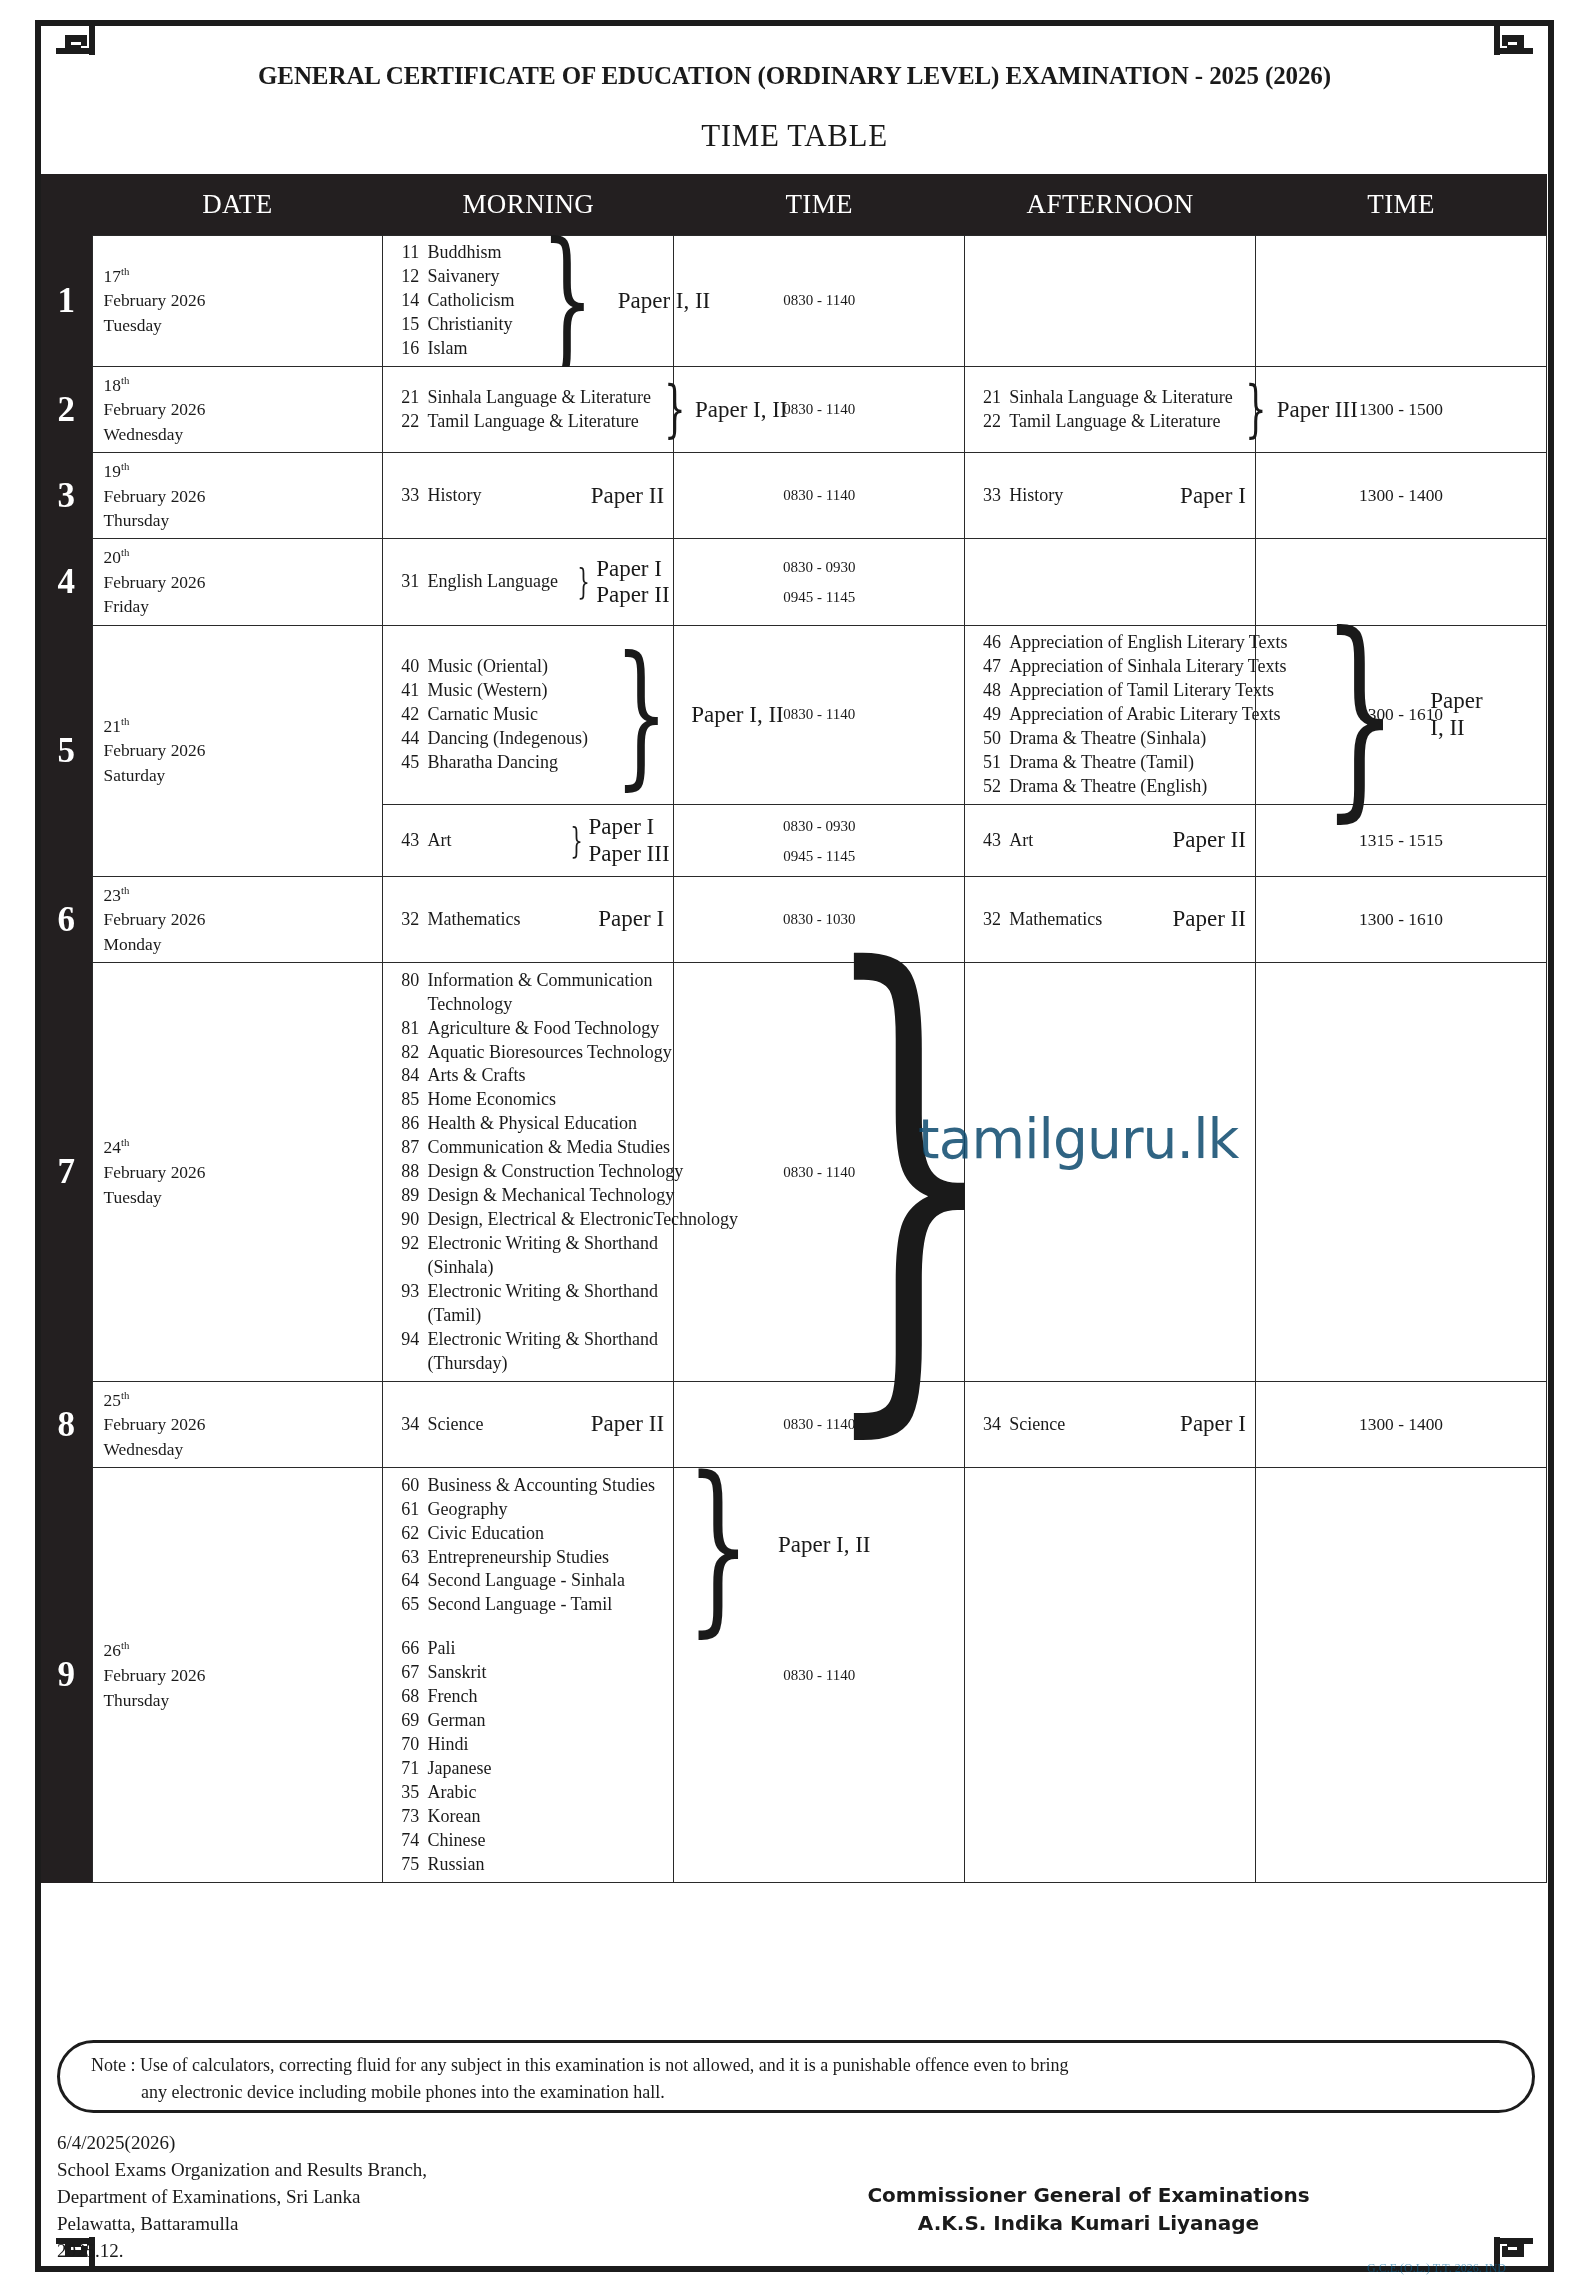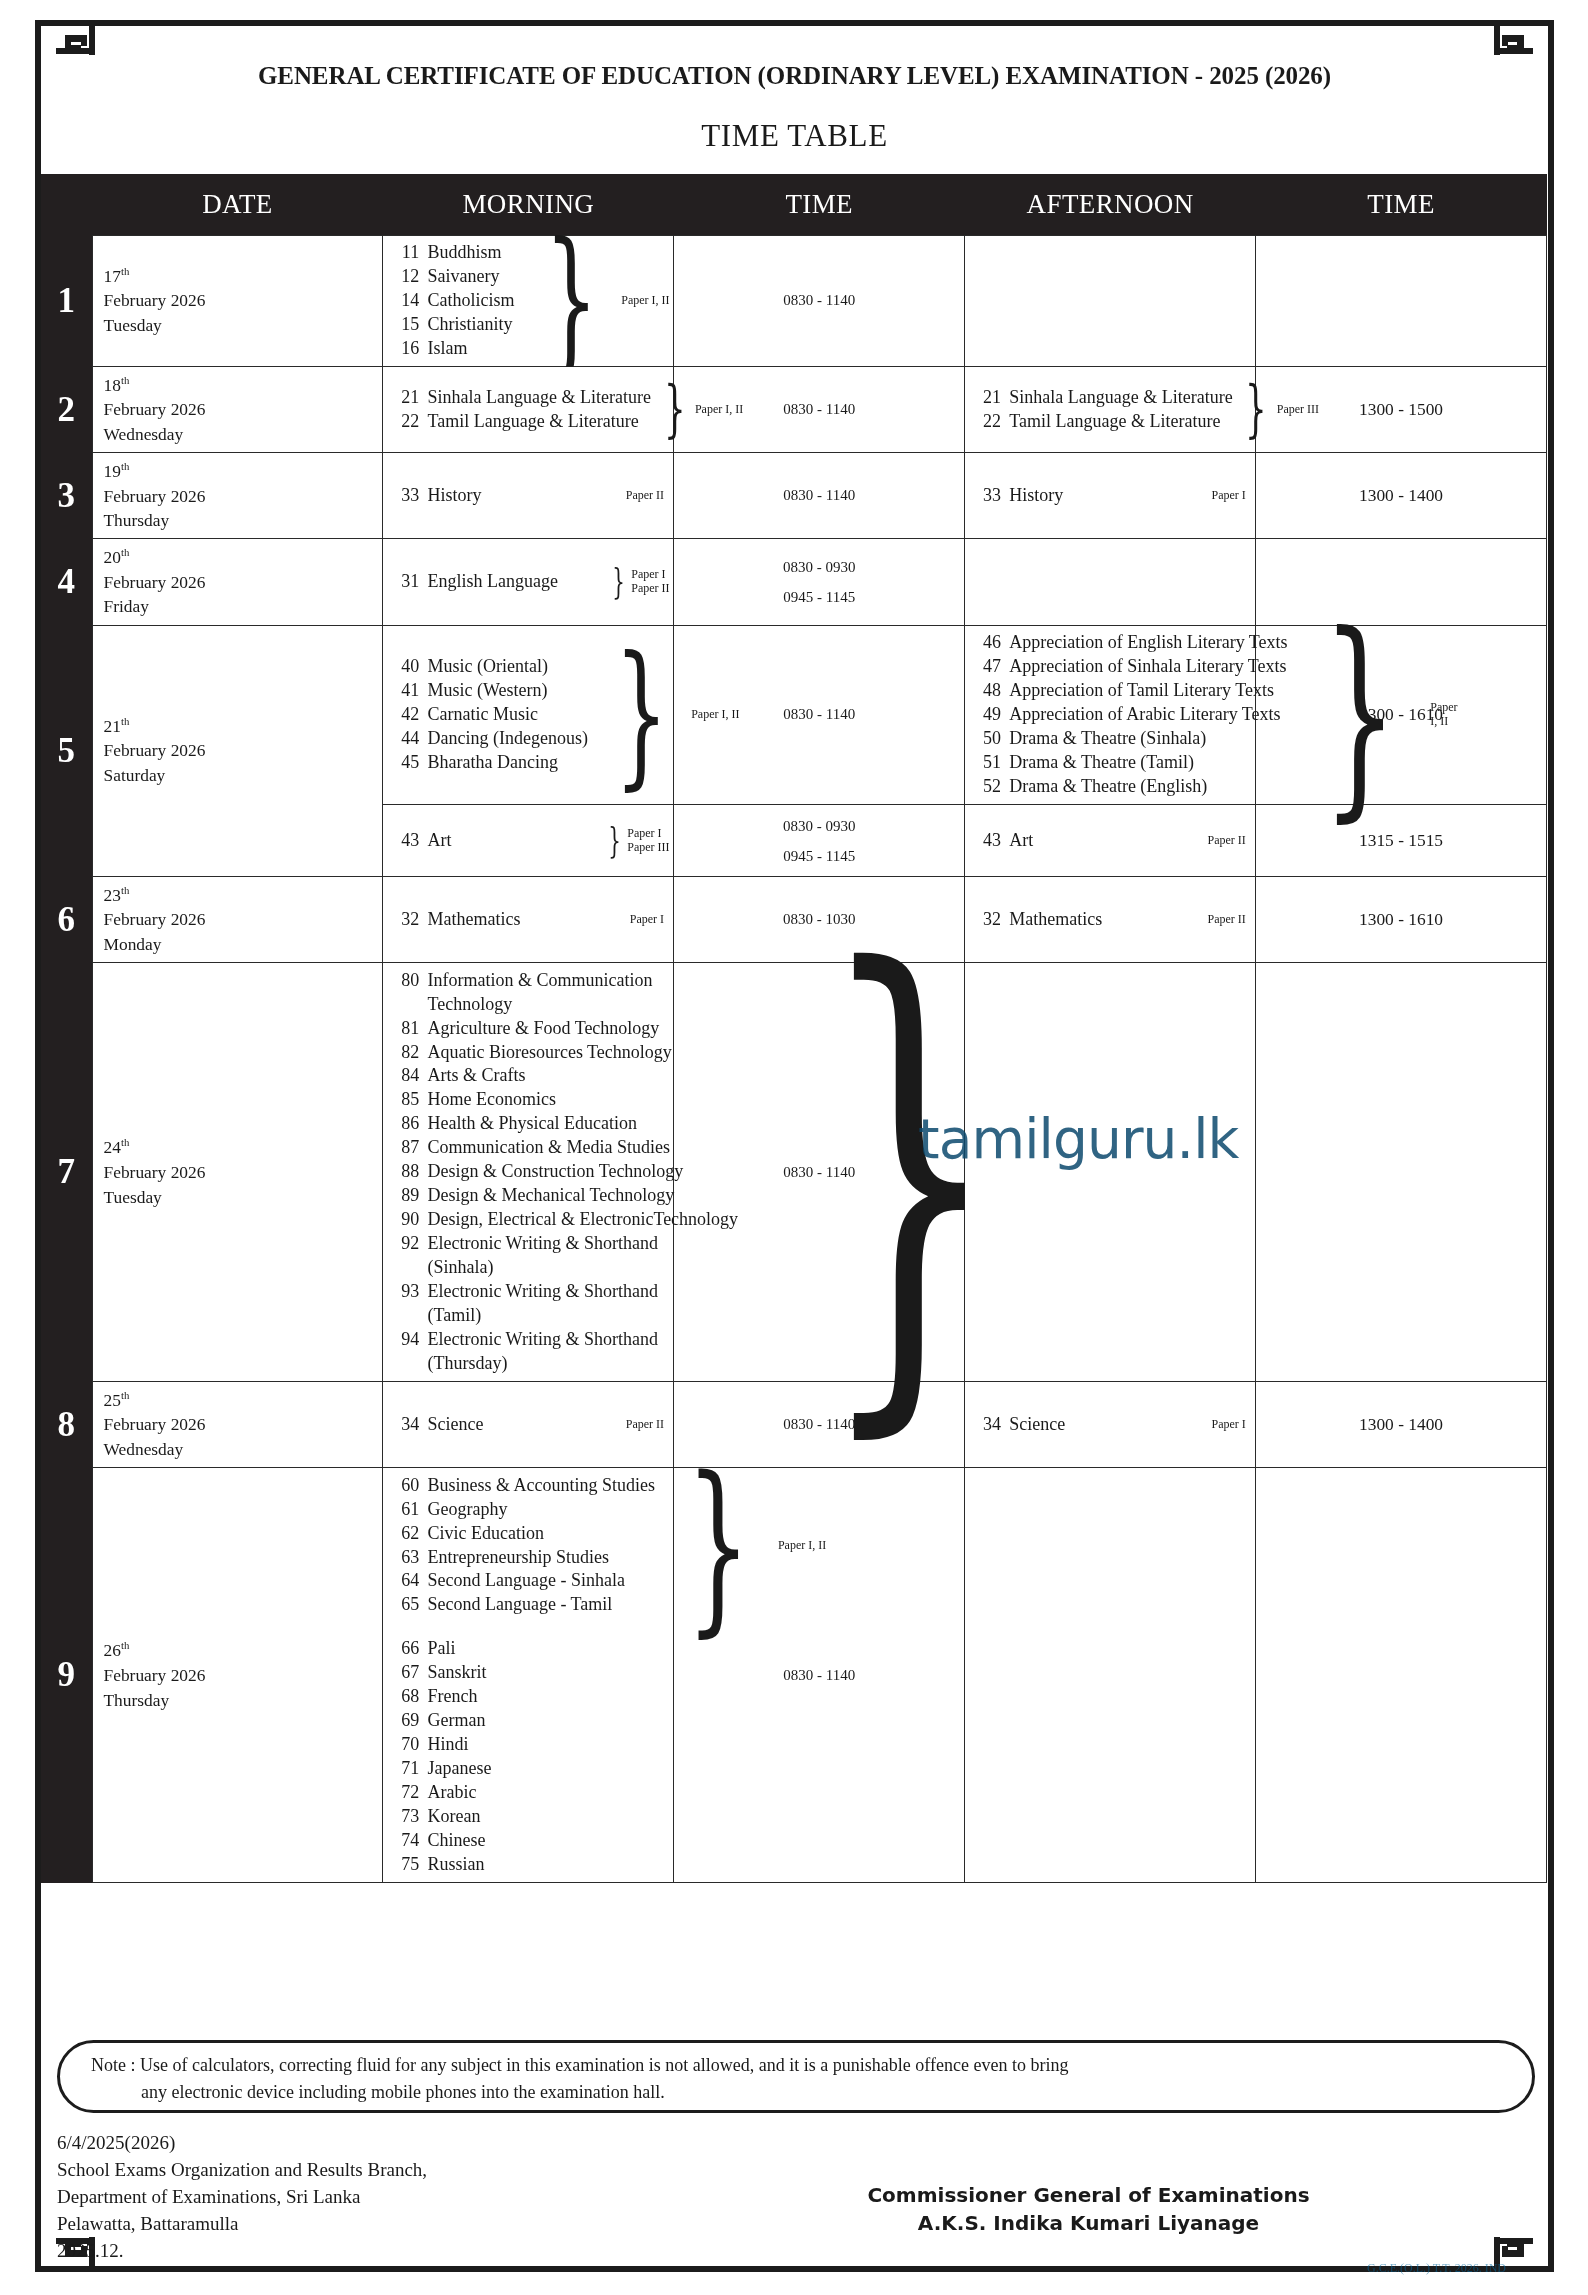--- a/index.html
+++ b/index.html
@@ -121,21 +121,21 @@
   
   .brace-grp { display: flex; align-items: center; flex: 0 0 auto; margin-left: 3.7px; }
   .brace {
     font-family: "DejaVu Serif", "Liberation Serif", serif;
     font-weight: 300;
     line-height: 0.72;
     transform: scaleX(0.55);
     transform-origin: center;
     display: inline-block;
   }
-  .paper-lab { font-size: 12px; line-height: 1.15; white-space: pre-line; padding-left: 0.9px; }
+  .paper-lab { font-size: 23px; line-height: 1.15; white-space: pre-line; padding-left: 0.9px; }
 
   
   .time-stack div { line-height: 2.0; }
 
   
   #watermark {
     position: absolute;
     left: 918px; top: 1107px;
     font-family: "DejaVu Sans", "Liberation Sans", sans-serif;
     font-size: 55px;
@@ -743,21 +743,21 @@
                 </div>
                 <div class="subj-line">
                   <span class="code">70</span>
                   <span class="name">Hindi</span>
                 </div>
                 <div class="subj-line">
                   <span class="code">71</span>
                   <span class="name">Japanese</span>
                 </div>
                 <div class="subj-line">
-                  <span class="code">72</span>
+                  <span class="code">35</span>
                   <span class="name">Arabic</span>
                 </div>
                 <div class="subj-line">
                   <span class="code">73</span>
                   <span class="name">Korean</span>
                 </div>
                 <div class="subj-line">
                   <span class="code">74</span>
                   <span class="name">Chinese</span>
                 </div>

